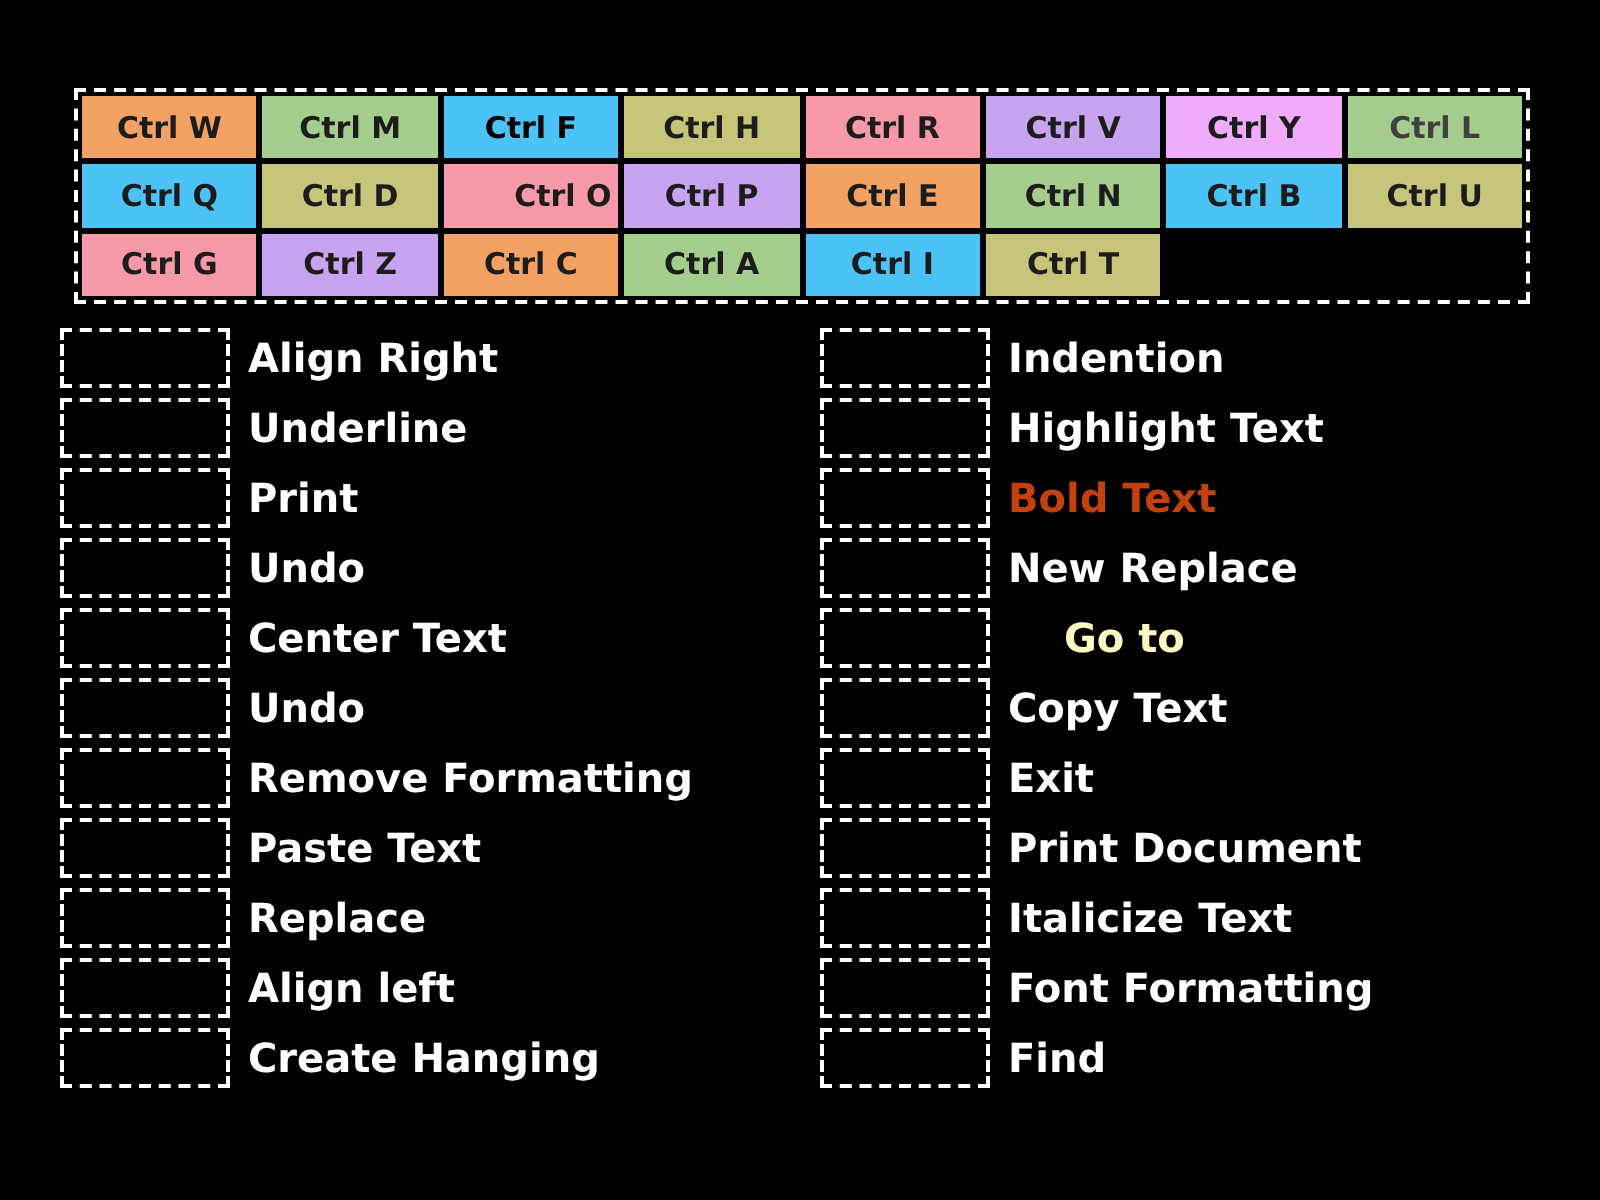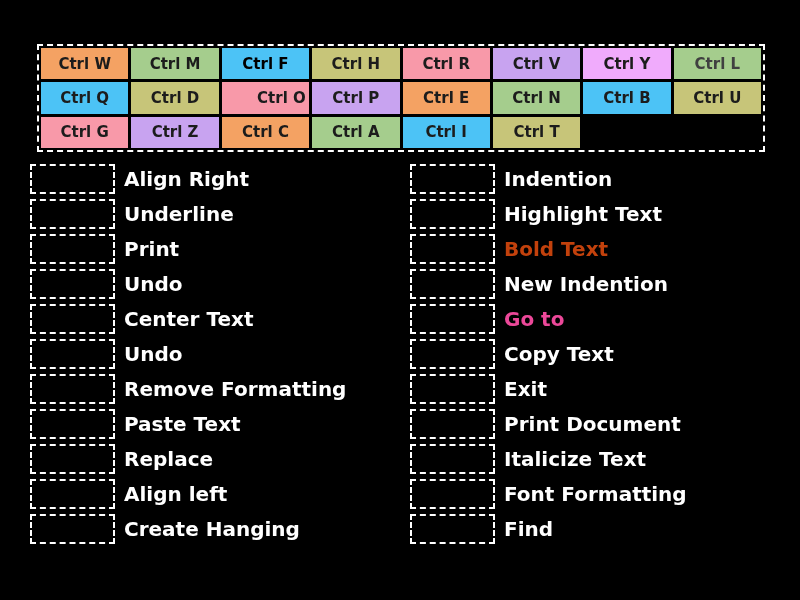--- a/index.html
+++ b/index.html
@@ -155,25 +155,25 @@
       <div class="answer-row">
         <div class="drop-zone" style="border-color: rgb(255, 255, 255);"></div>
         <span class="answer-label" style="color: rgb(255, 255, 255);">Highlight Text</span>
       </div>
       <div class="answer-row">
         <div class="drop-zone" style="border-color: rgb(255, 255, 255);"></div>
         <span class="answer-label" style="color: #c2410c;">Bold Text</span>
       </div>
       <div class="answer-row">
         <div class="drop-zone" style="border-color: rgb(255, 255, 255);"></div>
-        <span class="answer-label" style="color: rgb(255, 255, 255);">New Indention</span>
+        <span class="answer-label" style="color: rgb(255, 255, 255);">New Replace</span>
       </div>
       <div class="answer-row">
         <div class="drop-zone" style="border-color: rgb(255, 255, 255);"></div>
-        <span class="answer-label" style="color: #ec4899;">Go to</span>
+        <span class="answer-label" style="color: #fef9c3; margin-left: 28px;">Go to</span>
       </div>
       <div class="answer-row">
         <div class="drop-zone" style="border-color: rgb(255, 255, 255);"></div>
         <span class="answer-label" style="color: rgb(255, 255, 255);">Copy Text</span>
       </div>
       <div class="answer-row">
         <div class="drop-zone" style="border-color: rgb(255, 255, 255);"></div>
         <span class="answer-label" style="color: rgb(255, 255, 255);">Exit</span>
       </div>
       <div class="answer-row">

